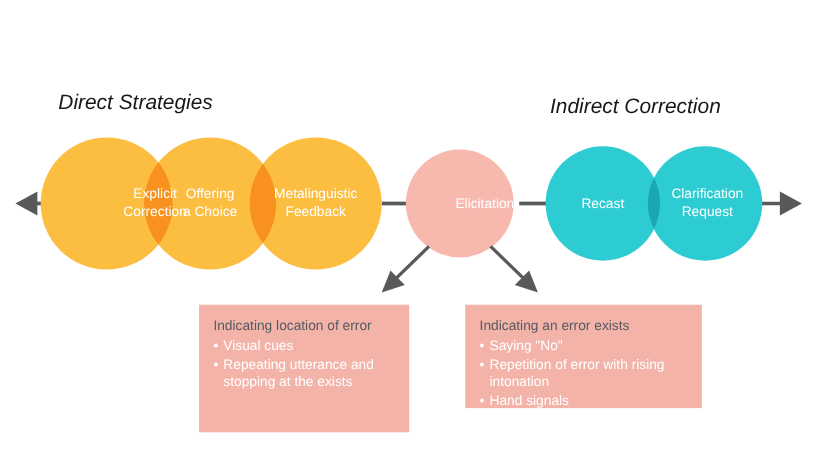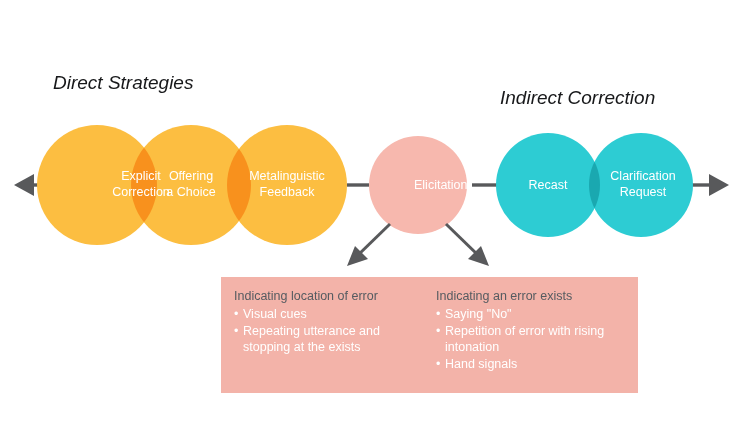--- a/index.html
+++ b/index.html
@@ -28,21 +28,21 @@
 
   
   .section-label {
     position:absolute;
     font-family:"Liberation Sans", sans-serif;
     font-style:italic;
     font-size:19px;
     color:#17181a;
     white-space:nowrap;
   }
-  #label-direct   { left:53px;  top:72px; }
+  #label-direct   { left:53px;  top:83px; }
   #label-indirect { left:500px; top:87px; }
 
   
   #diagram { position:absolute; left:0; top:0; }
 
   
   .circle-caption {
     position:absolute;
     text-align:center;
     color:#ffffff;
@@ -71,22 +71,22 @@
     line-height:16.5px;
     padding-left:9px;
     position:relative;
   }
   .info-list li::before {
     content:"\2022";
     position:absolute;
     left:0; top:0;
     color:#ffffff;
   }
-  #box-left  { left:181px; top:277px; width:209px; height:116px;margin-left:40px; }
-  #box-right { left:423px; top:277px; width:215px; height:116px; }
+  #box-left  { left:181px; top:277px; width:191px; height:116px; }
+  #box-right { left:423px; top:277px; width:215px; height:94px; }
 </style>
 </head>
 <body>
 
 <div id="stage">
 
 
   <div class="section-label" id="label-direct">Direct Strategies</div>
   <div class="section-label" id="label-indirect">Indirect Correction</div>
 

